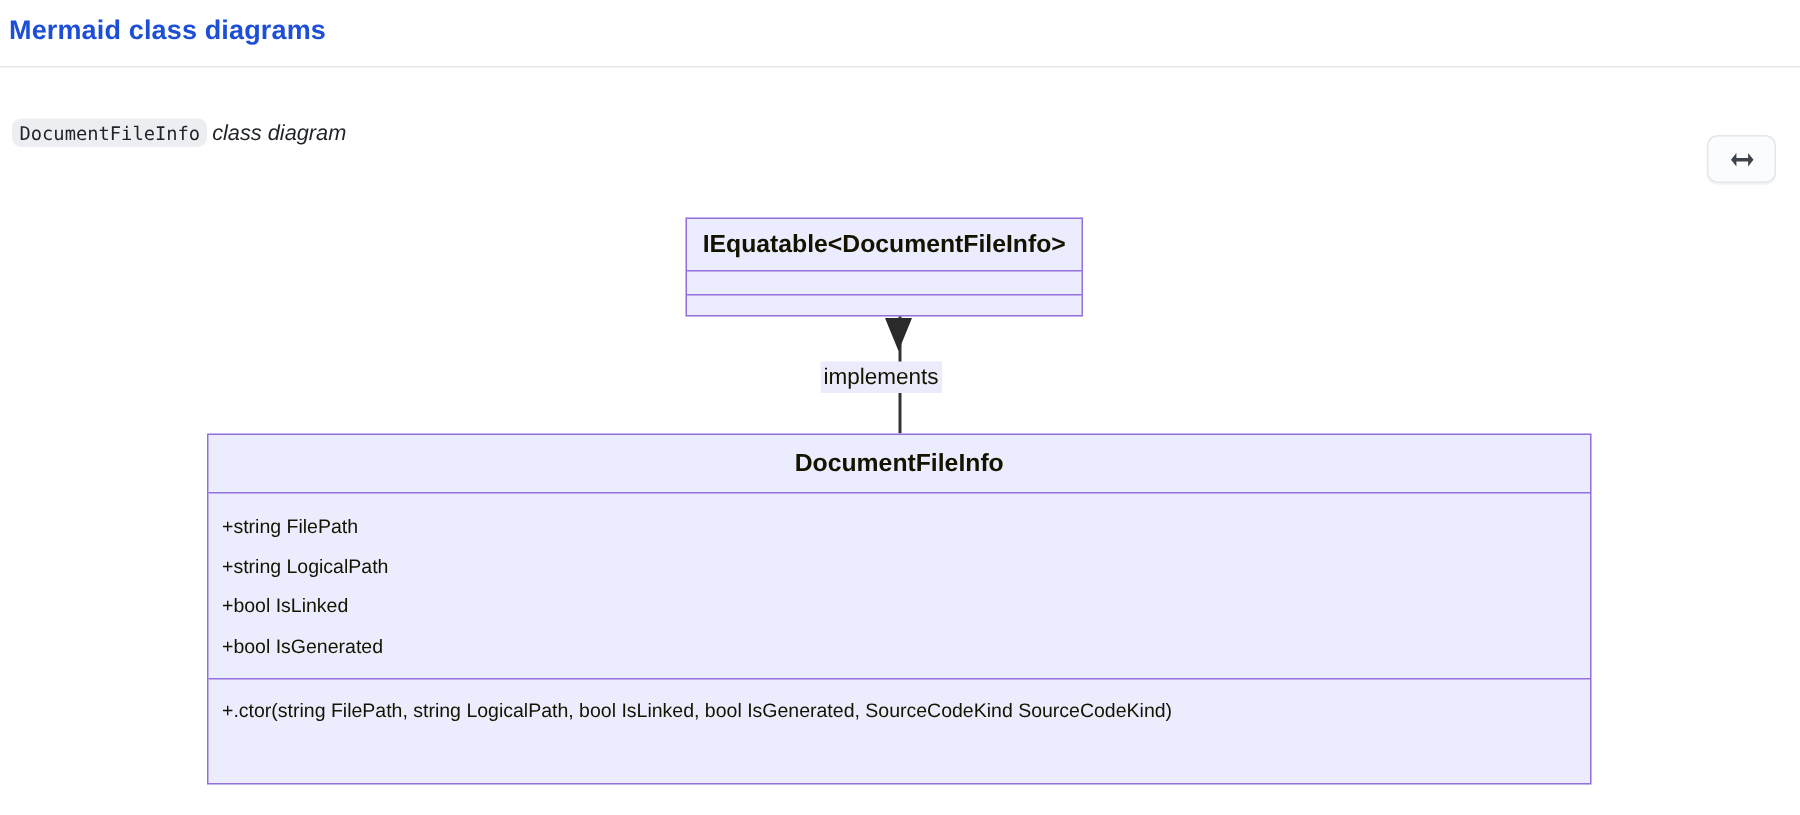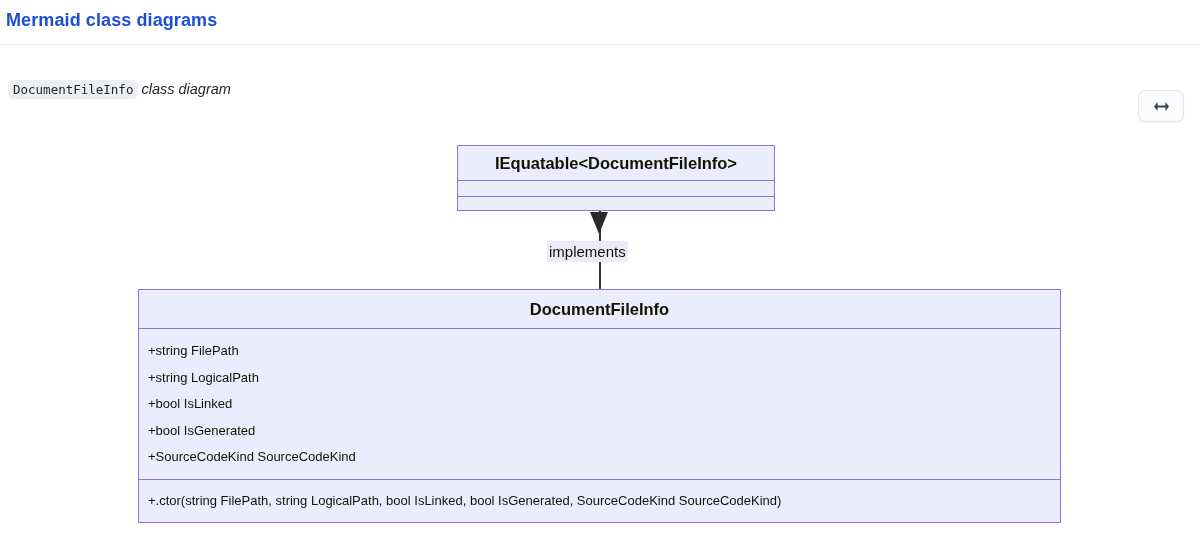--- a/index.html
+++ b/index.html
@@ -111,21 +111,21 @@
   }
   .uml-row {
     color: #131300;
     white-space: nowrap;
   }
 
   
   #iface {
     left: 457px;
     top: 25px;      
-    width: 318px;
+    width: 265px;
     height: 66px;
   }
   #iface .uml-title {
     height: 34px;
     line-height: 34px;
     font-size: 16.5px;
     padding: 0 10px;
   }
   #iface .sec-a { height: 15px; }
   #iface .sec-b { height: 15px; }
@@ -222,21 +222,20 @@
   <div class="edge-label">implements</div>
 
   <div class="umlbox" id="klass">
     <div class="uml-title">DocumentFileInfo</div>
     <div class="uml-divider"></div>
     <div class="uml-section attrs">
       <div class="uml-row">+string FilePath</div>
       <div class="uml-row">+string LogicalPath</div>
       <div class="uml-row">+bool IsLinked</div>
       <div class="uml-row">+bool IsGenerated</div>
-      <div class="uml-row">+SourceCodeKind SourceCodeKind</div>
     </div>
     <div class="uml-divider"></div>
     <div class="uml-section methods">
       <div class="uml-row">+.ctor(string FilePath, string LogicalPath, bool IsLinked, bool IsGenerated, SourceCodeKind SourceCodeKind)</div>
     </div>
   </div>
 
 </div>
 
 </body></html>

